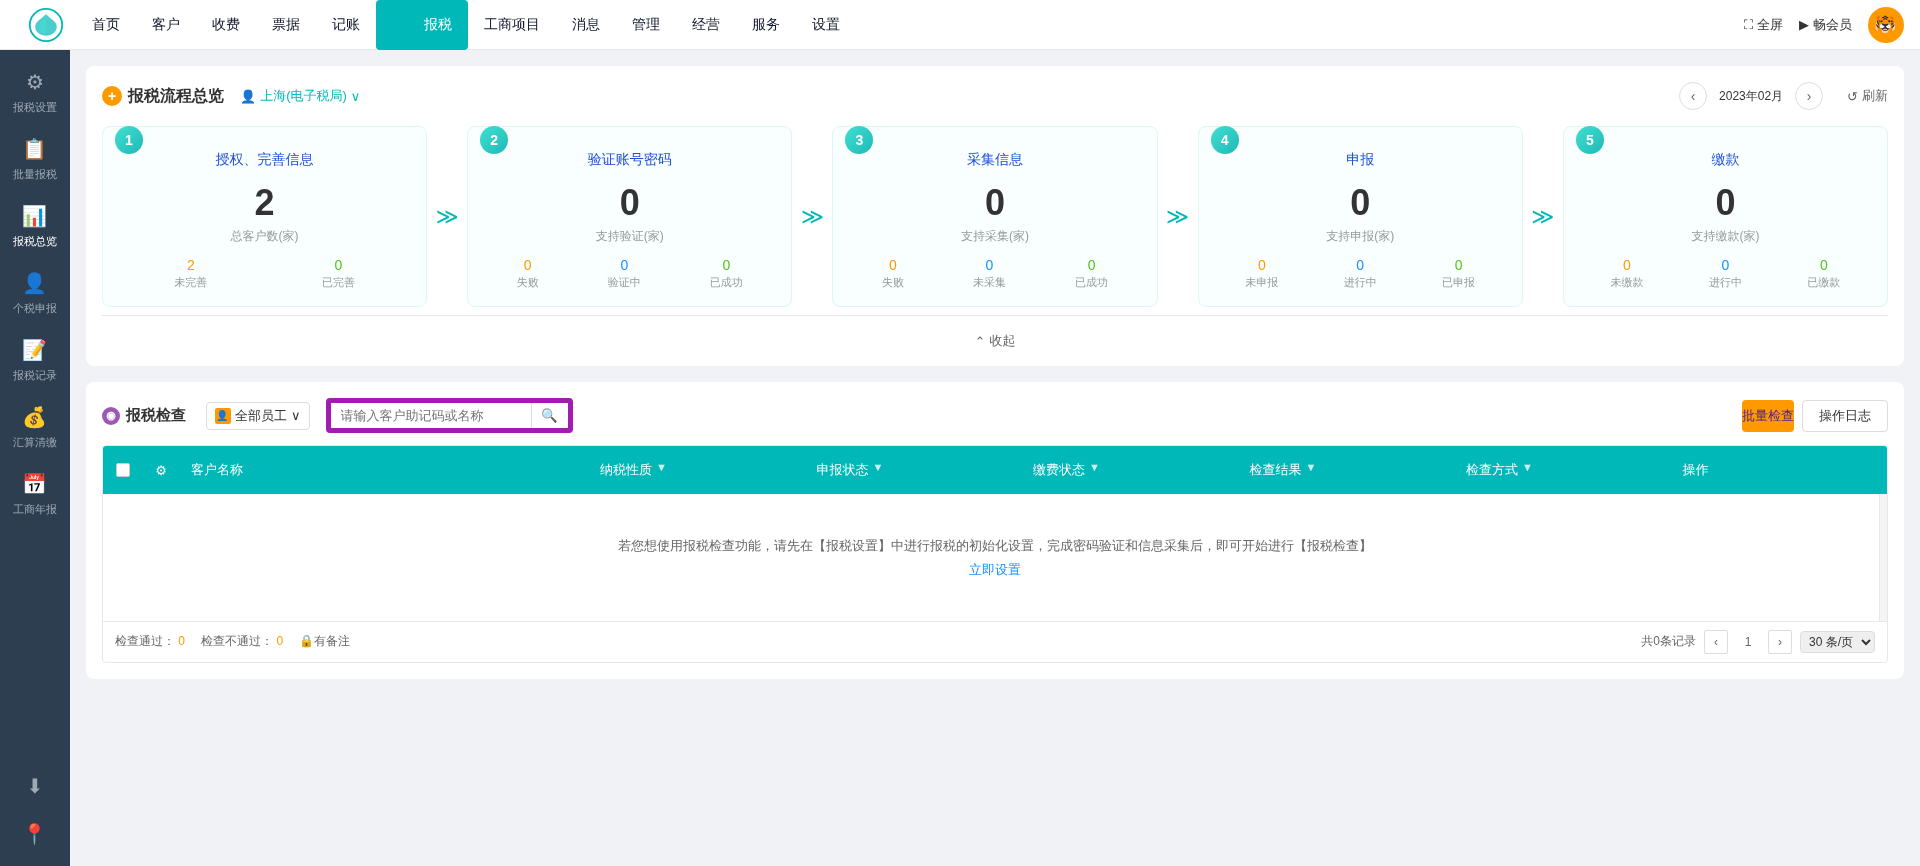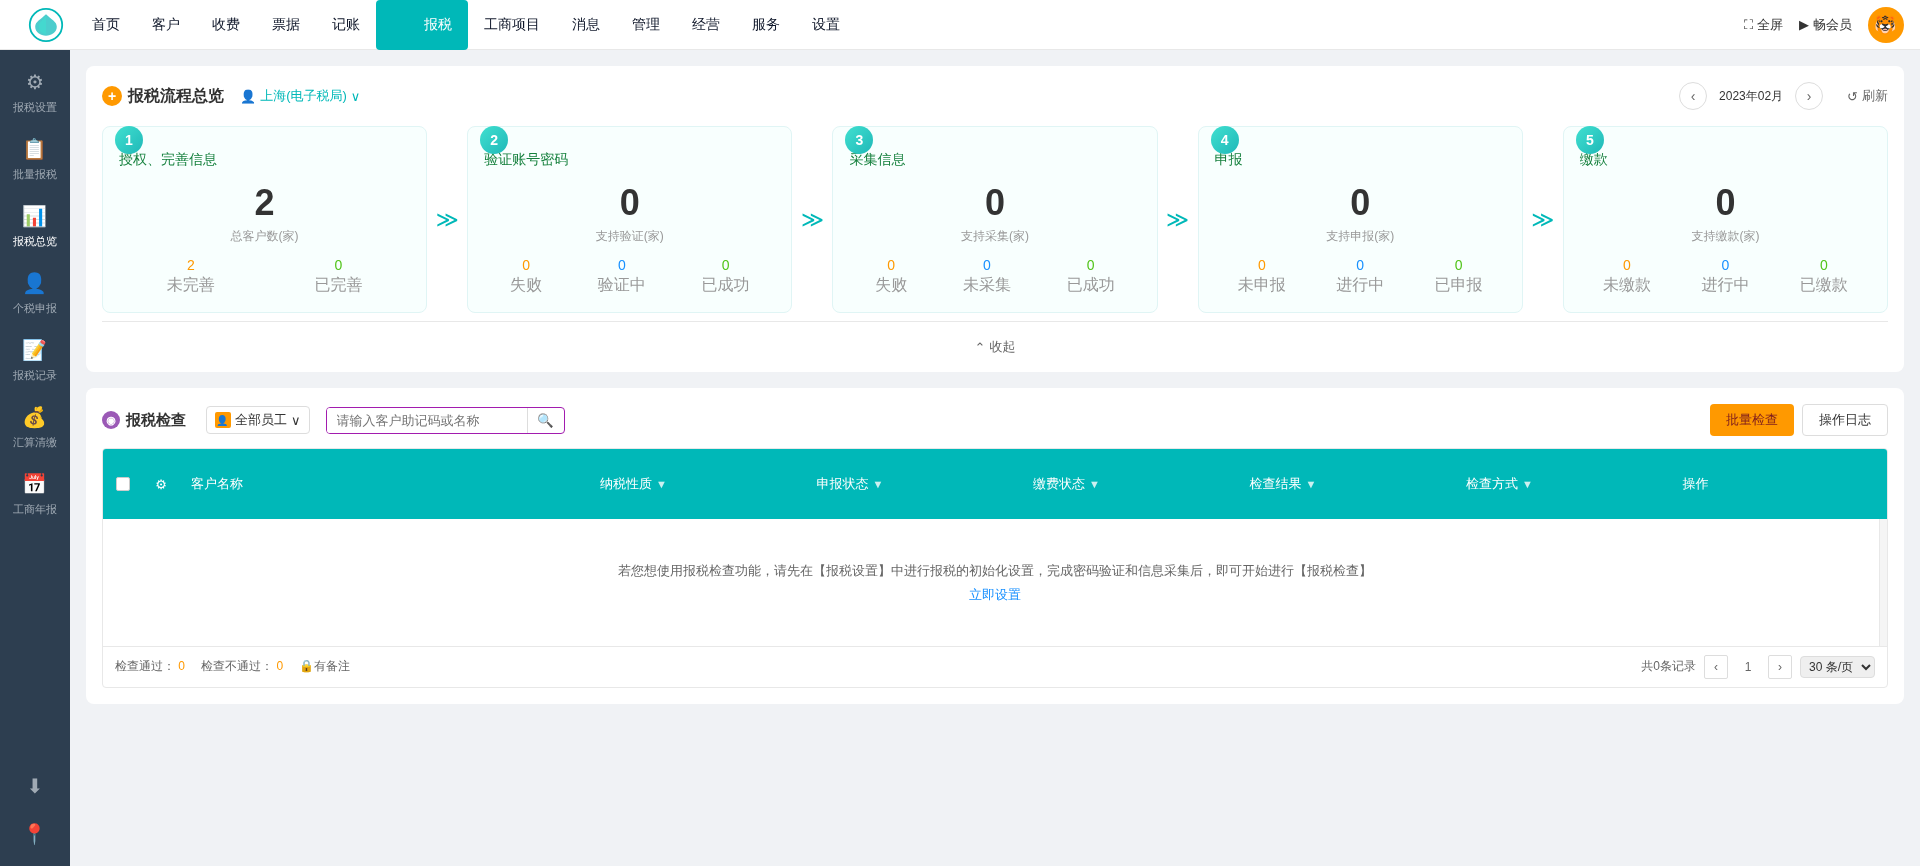--- a/index.html
+++ b/index.html
@@ -230,21 +230,22 @@
       background: linear-gradient(135deg, #40e0d0, #20b8b8);
       border-radius: 50%;
       display: flex;
       align-items: center;
       justify-content: center;
       color: #fff;
       font-size: 14px;
       font-weight: bold;
     }
     .step-title {
-      color: #15803d;
+      text-align: center;
+      color: #1d4ed8;
       font-size: 14px;
       margin-bottom: 12px;
       margin-top: 8px;
     }
     .step-count {
       text-align: center;
       font-size: 36px;
       font-weight: bold;
       color: #333;
       line-height: 1.2;
@@ -261,21 +262,21 @@
       justify-content: space-around;
       gap: 4px;
     }
     .step-stat {
       display: flex;
       flex-direction: column;
       align-items: center;
       gap: 2px;
     }
     .step-stat-value { font-size: 14px; font-weight: 500; }
-    .step-stat-label { font-size: 16px; color: #999; }
+    .step-stat-label { font-size: 11px; color: #999; }
 
     .collapse-btn {
       display: flex;
       align-items: center;
       justify-content: center;
       margin-top: 16px;
       cursor: pointer;
       color: #666;
       font-size: 13px;
       gap: 4px;
@@ -331,21 +332,21 @@
       border-radius: 2px;
       display: flex;
       align-items: center;
       justify-content: center;
       color: #fff;
       font-size: 10px;
     }
     .search-box {
       display: flex;
       align-items: center;
-      border: 1px solid #a21caf;
+      border: 5px solid #a21caf;
       border-radius: 4px;
       overflow: hidden;
       margin-left: 8px;
     }
     .search-input {
       border: none;
       outline: none;
       padding: 5px 10px;
       font-size: 13px;
       width: 200px;
@@ -361,24 +362,24 @@
       display: flex;
       align-items: center;
     }
     .header-actions {
       margin-left: auto;
       display: flex;
       gap: 8px;
     }
     .btn-primary {
       background: #f90;
-      color: #7f1d1d;
+      color: #4c1d95;
       border: none;
       border-radius: 4px;
-      padding: 6px 16px;
+      padding: 6px 0;
       cursor: pointer;
       font-size: 13px;
     }
     .btn-default {
       background: #fff;
       color: #333;
       border: 1px solid #ddd;
       border-radius: 4px;
       padding: 6px 16px;
       cursor: pointer;
@@ -407,23 +408,23 @@
     .th-settings {
       width: 36px;
       padding: 10px 4px;
       display: flex;
       align-items: center;
       justify-content: center;
       flex-shrink: 0;
     }
     .th-cell {
       flex: 1;
-      padding: 26px 12px;
-      display: flex;
-      align-items: center;
+      padding: 15px 12px;
+      display: flex;
+      align-items: flex-start;
       gap: 4px;
       font-size: 13px;
       white-space: nowrap;
     }
     .th-cell.customer { flex: 2; }
     .filter-icon { font-size: 11px; opacity: 0.8; }
 
     .table-body {
       min-height: 120px;
       position: relative;

